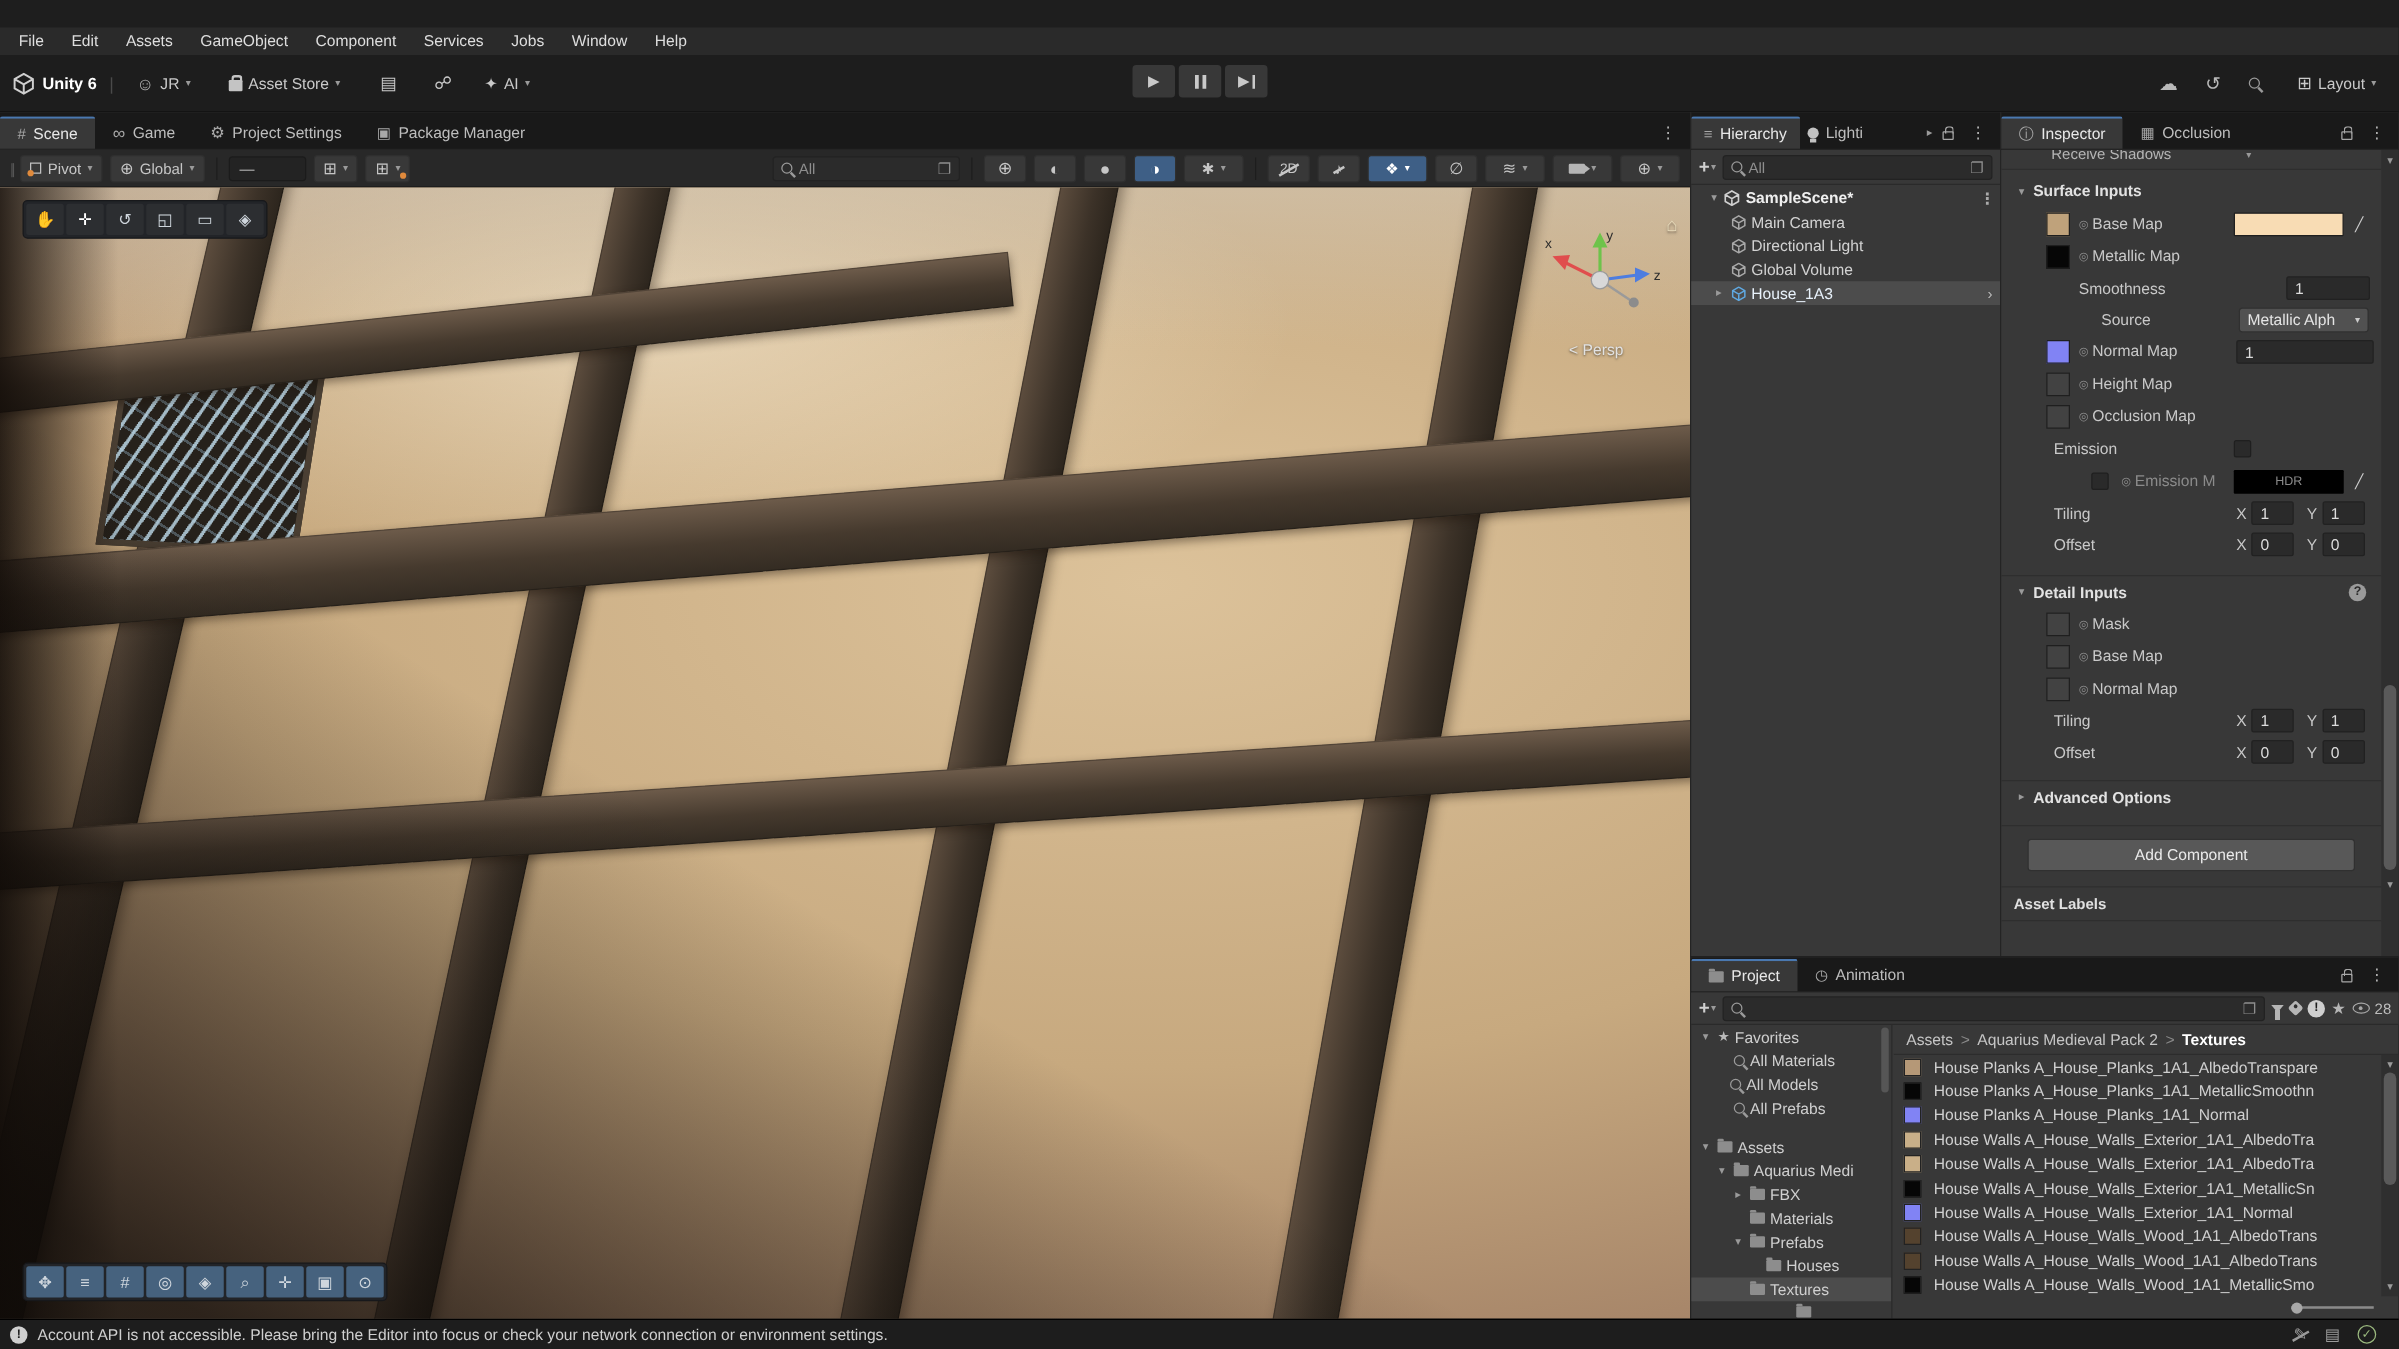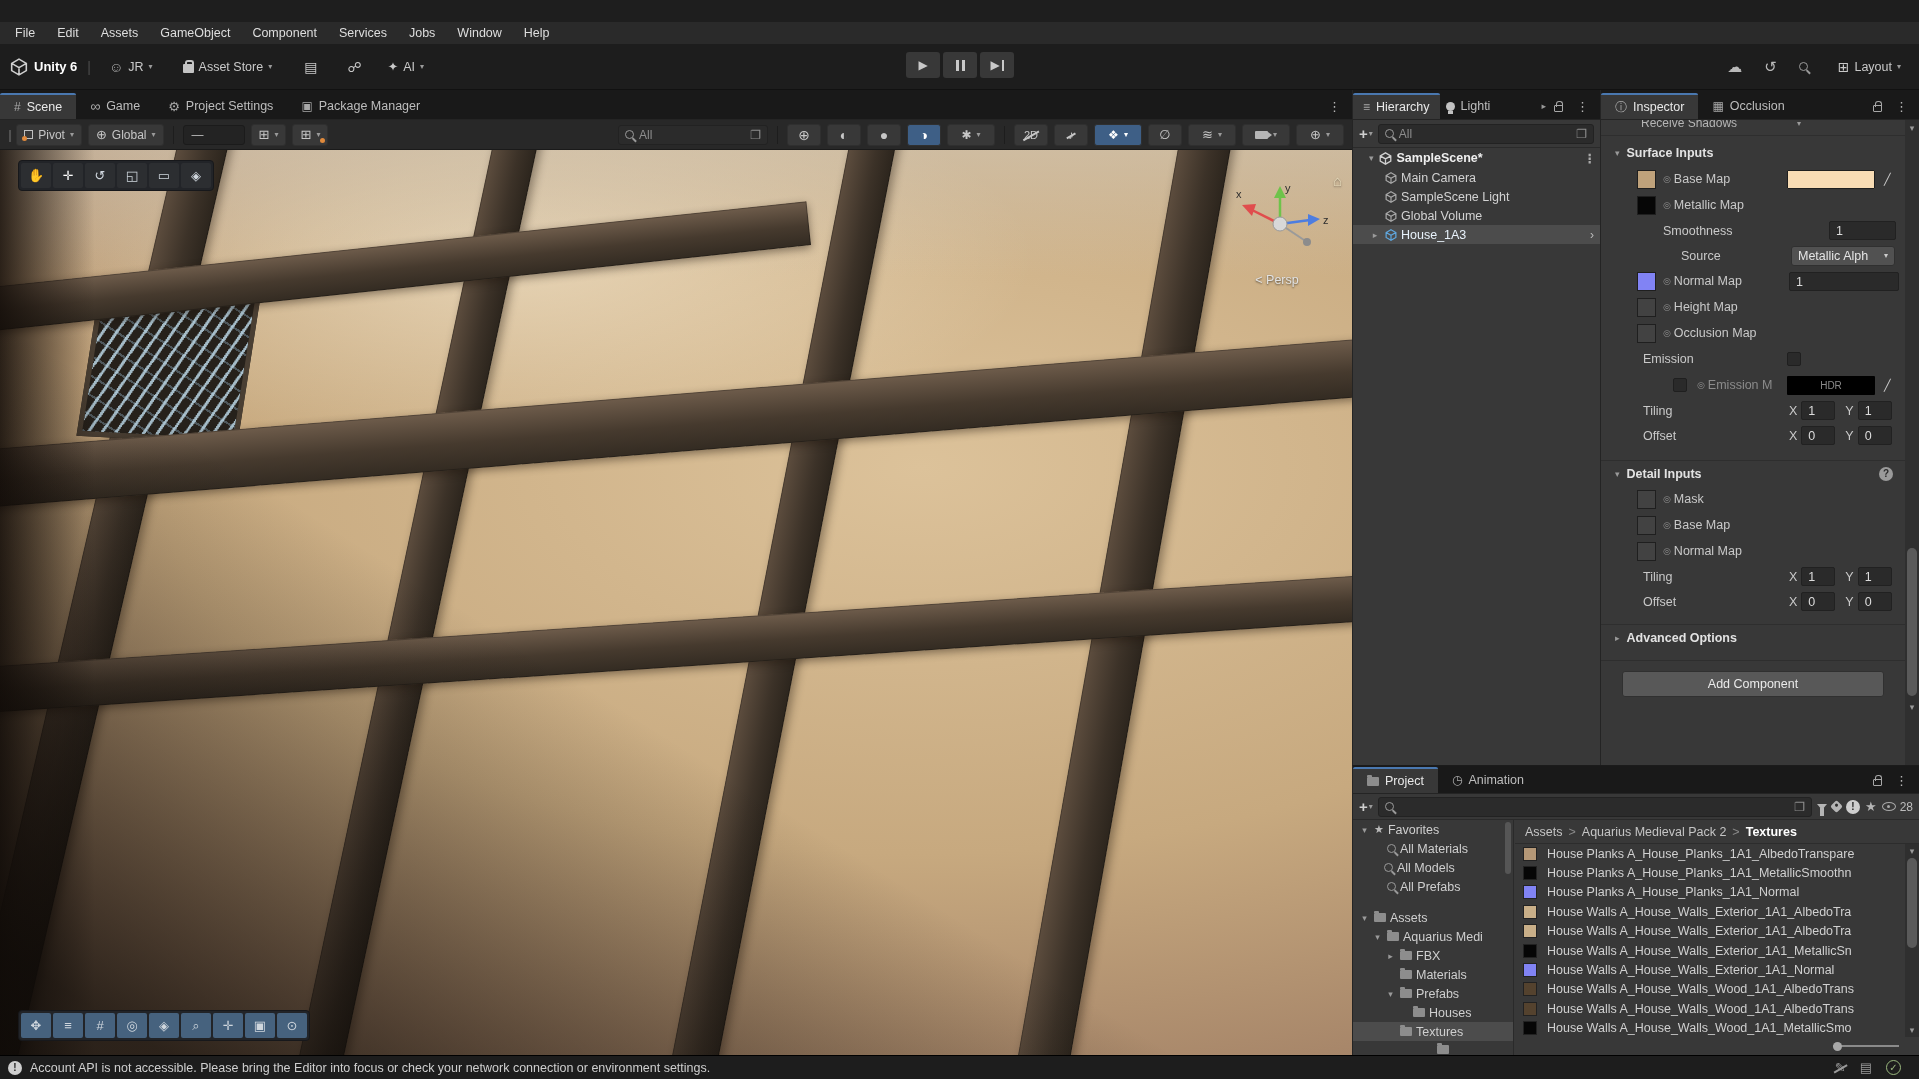--- a/index.html
+++ b/index.html
@@ -491,21 +491,21 @@
             <path d="M8 1 L14.5 4.75 V11.25 L8 15 L1.5 11.25 V4.75 Z M1.5 4.75 L8 8.5 L14.5 4.75 M8 8.5 V15" fill="none" stroke="currentColor" stroke-width="1.6"></path>
           </svg>
         <span>Main Camera</span>
         <span class="chev"></span>
       </div>
         <div class="h-row">
         <span class="exp"></span>
         <svg width="12" height="12" viewBox="0 0 16 16">
             <path d="M8 1 L14.5 4.75 V11.25 L8 15 L1.5 11.25 V4.75 Z M1.5 4.75 L8 8.5 L14.5 4.75 M8 8.5 V15" fill="none" stroke="currentColor" stroke-width="1.6"></path>
           </svg>
-        <span>SampleScene Light</span>
+        <span>Directional Light</span>
         <span class="chev"></span>
       </div>
         <div class="h-row">
         <span class="exp"></span>
         <svg width="12" height="12" viewBox="0 0 16 16">
             <path d="M8 1 L14.5 4.75 V11.25 L8 15 L1.5 11.25 V4.75 Z M1.5 4.75 L8 8.5 L14.5 4.75 M8 8.5 V15" fill="none" stroke="currentColor" stroke-width="1.6"></path>
           </svg>
         <span>Global Volume</span>
         <span class="chev"></span>
       </div>
@@ -694,20 +694,23 @@
       </div>
 
       <div class="sec-head" style="margin-top:10px;">
         <span class="exp">▸</span>
         <span>Advanced Options</span>
       </div>
 
       <div class="add-comp-wrap">
         <div class="add-comp">Add Component</div>
       </div>
+      <div class="asset-labels">
+          <span>Asset Labels</span>
+        </div>
     </div>
 
     <div class="ins-scroll">
       <span class="scroll-arrow" style="top:3px;" style2="">▾</span>
       <div class="scroll-thumb" style="top:428px;height:148px;"></div>
       <span class="scroll-arrow" style="top:582px;">▾</span>
     </div>
   </div>
 
   <div class="project">

